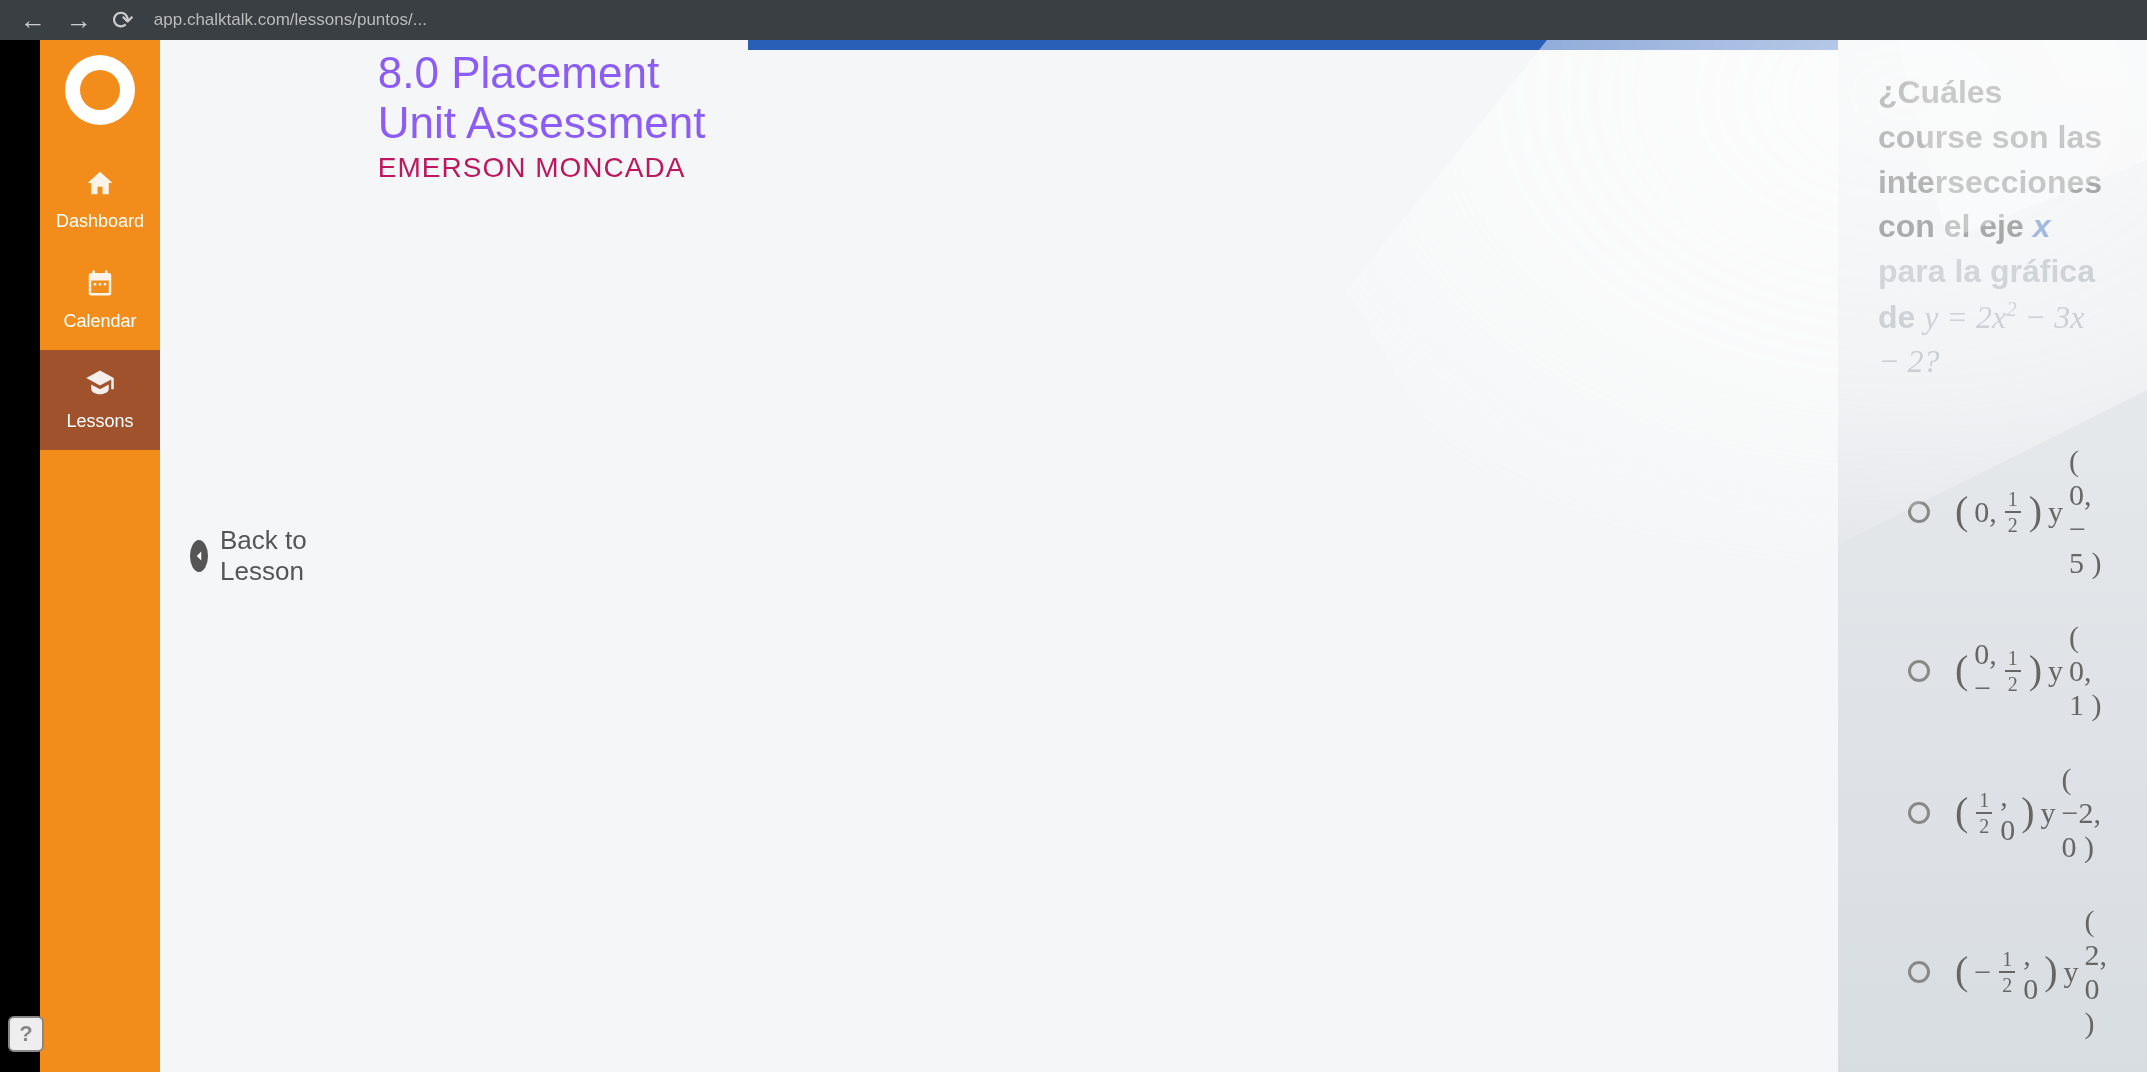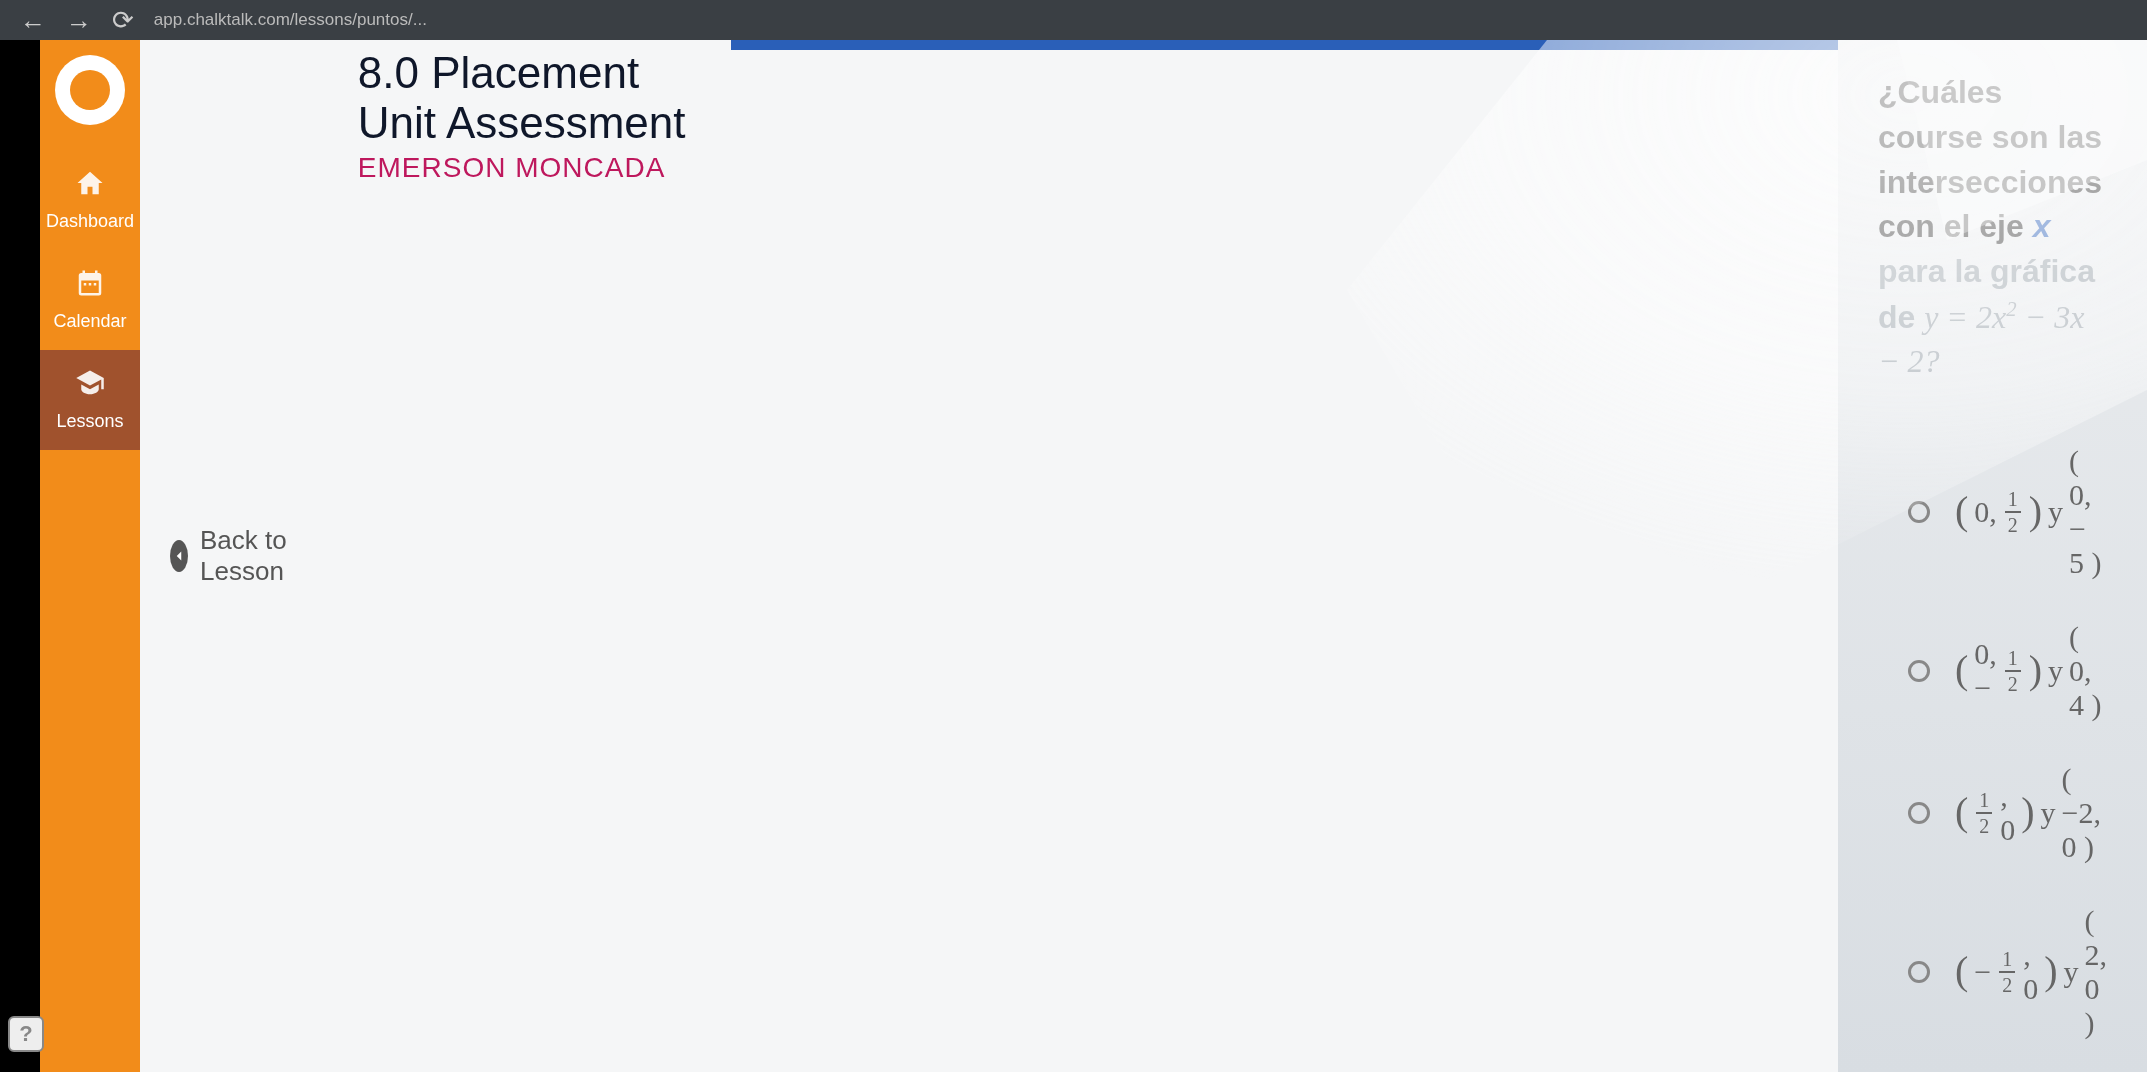--- a/index.html
+++ b/index.html
@@ -2,34 +2,34 @@
 <html><head>
 <meta charset="utf-8">
 <style>
 * { margin: 0; padding: 0; box-sizing: border-box; }
 html, body { width: 2147px; height: 1072px; font-family: Arial, Helvetica, sans-serif; overflow: hidden; }
 .browser-bar { position: absolute; top: 0; left: 0; right: 0; height: 40px; background: #3a3f44; display: flex; align-items: center; padding: 0 20px; color: #ccc; font-size: 18px; gap: 20px; z-index: 100; }
 .browser-bar .nav-btn { color: #ccc; font-size: 26px; cursor: pointer; }
 .browser-bar .url { color: #bbb; font-size: 17px; }
 .app { position: absolute; top: 40px; left: 40px; right: 0; bottom: 0; display: flex; }
 .black-edge { position: absolute; top: 0; left: 0; width: 40px; height: 100%; background: #000; z-index: 1; }
-.sidebar { width: 100px; background: #f28c1a; display: flex; flex-direction: column; align-items: center; padding-top: 15px; }
+.sidebar { width: 120px; background: #f28c1a; display: flex; flex-direction: column; align-items: center; padding-top: 15px; }
 .sidebar .logo { width: 70px; height: 70px; background: #fff; border-radius: 50%; display: flex; align-items: center; justify-content: center; margin-bottom: 25px; }
 .sidebar .logo-inner { width: 40px; height: 40px; background: #f28c1a; border-radius: 50%; }
 .sidebar .nav-item { width: 100%; display: flex; flex-direction: column; align-items: center; padding: 18px 0; color: #fff; cursor: pointer; }
 .sidebar .nav-item.active { background: #a0522d; }
 .sidebar .nav-item .icon { font-size: 30px; margin-bottom: 6px; opacity: 0.9; }
 .sidebar .nav-item .label { font-size: 18px; }
 .help-badge { position: absolute; left: 8px; bottom: 20px; width: 36px; height: 36px; border: 2px solid #888; border-radius: 6px; display: flex; align-items: center; justify-content: center; color: #888; font-size: 22px; font-weight: bold; background: #eee; z-index: 200; }
 .main { flex: 1; background: #f5f6f7; display: flex; flex-direction: row; position: relative; }
 .back-link { display: flex; align-items: center; gap: 12px; padding: 18px 30px; color: #555; font-size: 26px; cursor: pointer; }
 .back-link .circle { width: 32px; height: 32px; background: #555; border-radius: 50%; display: flex; align-items: center; justify-content: center; color: #fff; }
 .back-link .circle svg { width: 18px; height: 18px; }
 .title-block { padding: 8px 30px 14px 30px; }
-.page-title { font-size: 44px; font-weight: 400; color: #0f172a; margin-bottom: 4px; }
+.page-title { font-size: 44px; font-weight: 400; color: #8b5cf6; margin-bottom: 4px; }
 .student-name { font-size: 28px; color: #be185d; letter-spacing: 1px; }
 .progress-bar { height: 10px; background: #2a5fb8; width: 100%; }
 .question-area { padding: 30px 40px; background: linear-gradient(180deg, #eceef0 0%, #d8dde2 100%); flex: 1; position: relative; }
 .question-text { font-size: 32px; color: #333; font-weight: bold; margin-bottom: 60px; line-height: 1.4; }
 .question-text .normal { font-weight: bold; }
 .question-text .faded { color: #9aa3ab; font-weight: bold; }
 .question-text .var-x { color: #2a5fb8; font-style: italic; font-weight: bold; }
 .question-text .equation { color: #9aa3ab; font-style: italic; font-family: Georgia, 'Times New Roman', serif; font-weight: normal; }
 .question-text sup { font-size: 0.65em; vertical-align: super; }
 .options { display: flex; flex-direction: column; gap: 40px; padding-left: 30px; }
@@ -132,21 +132,21 @@
           <div class="radio"></div>
           <div class="math">
             <span class="paren">(</span>
             <span>0, −</span>
             <span class="frac">
                 <span class="num">1</span>
                 <span class="den">2</span>
               </span>
             <span class="paren">)</span>
             <span> y </span>
-            <span>( 0, 4 )</span>
+            <span>( 0, 1 )</span>
           </div>
         </div>
 
         <div class="option">
           <div class="radio"></div>
           <div class="math">
             <span class="paren">(</span>
             <span class="frac">
                 <span class="num">1</span>
                 <span class="den">2</span>

